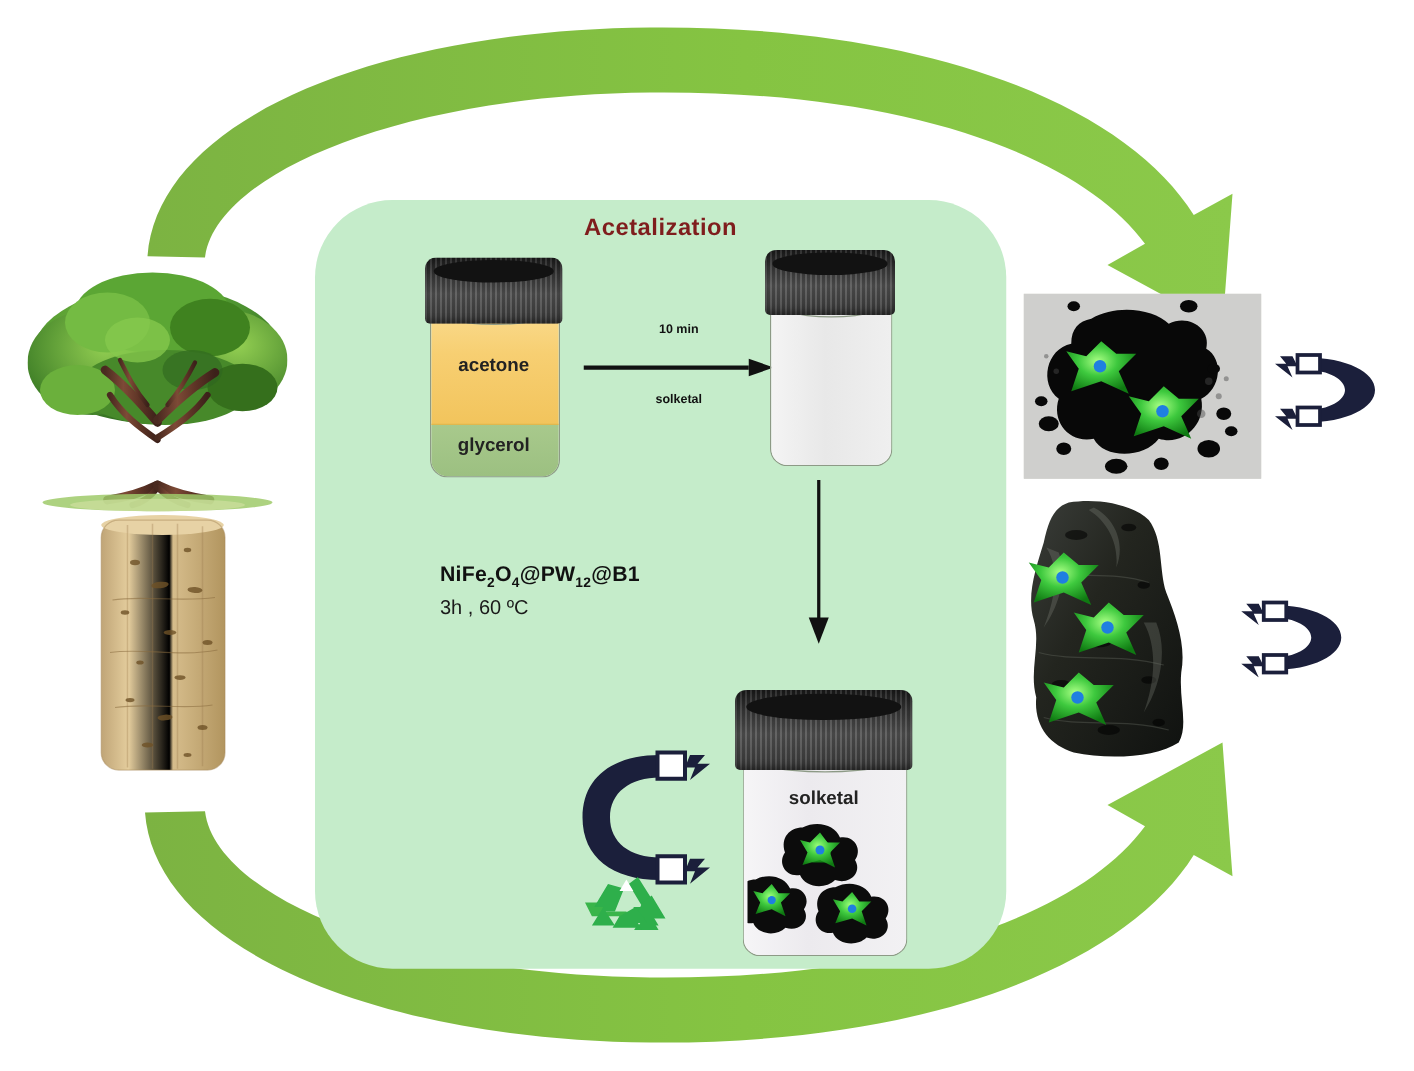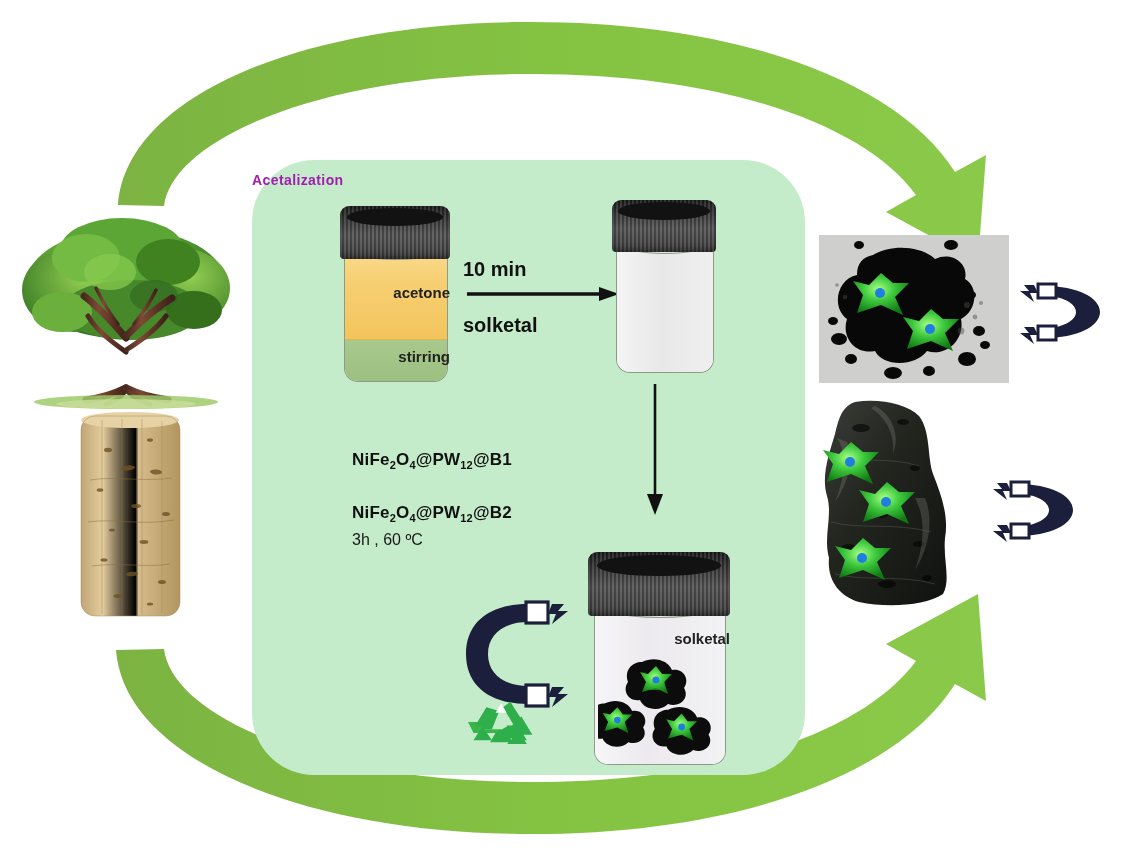--- a/index.html
+++ b/index.html
@@ -22,24 +22,24 @@
     position: absolute;
     left: 252px; top: 160px;
     width: 553px; height: 615px;
     background: #c5ecca;
     border-radius: 62px;
   }
   .panel-title {
     position: absolute;
     left: 0; top: 12px;
     width: 553px;
-    text-align: left;
-    font-size: 14px;
+    text-align: center;
+    font-size: 19px;
     font-weight: 700;
-    color: #a21caf;
+    color: #7f1d1d;
     letter-spacing: .4px;
   }
 
   
   .jar { position: absolute; }
   .jar .cap {
     position: absolute; left: 0; top: 0;
     width: 100%; height: 30%;
     border-radius: 9px 9px 4px 4px;
     background:
@@ -67,21 +67,21 @@
         rgba(255,255,255,.75) 0%,
         rgba(245,245,245,.35) 22%,
         rgba(225,225,225,.28) 60%,
         rgba(255,255,255,.6) 100%);
     overflow: hidden;
     z-index: 2;
   }
   .layer { position: absolute; left: 0; width: 100%; }
   .layer-label {
     position: absolute; left: 0; width: 100%;
-    text-align: right;
+    text-align: center;
     font-size: 15px; font-weight: 700;
     color: #222;
     z-index: 5;
   }
   .meniscus {
     position: absolute; left: 3%;
     width: 94%; height: 26px;
     border: 1.4px solid #8d9a86;
     border-radius: 50%;
     z-index: 3;
@@ -111,22 +111,22 @@
   #jar-product { left: 588px; top: 552px; width: 142px; height: 212px; }
   #jar-product .fill {
     top: 0; height: 100%;
     background: linear-gradient(90deg,#f6f5f7 0%,#eceaee 40%,#f2f1f3 100%);
   }
 
   
   .rxn-arrow { position: absolute; left: 463px; top: 258px; width: 160px; height: 86px; }
   .rxn-label {
     position: absolute; left: 0; width: 160px;
-    text-align: left;
-    font-size: 20px; font-weight: 700; color: #111;
+    text-align: center;
+    font-size: 10px; font-weight: 700; color: #111;
   }
   .rxn-label.top { top: 0; }
   .rxn-label.bottom { top: 56px; }
 
   
   .formulas {
     position: absolute;
     left: 352px; top: 418px;
     width: 262px;
   }
@@ -330,21 +330,21 @@
   </div>
 
   <div class="jar" id="jar-reactants">
     <div class="cap"></div>
     <div class="body">
       <div class="layer acetone"></div>
       <div class="layer glycerol"></div>
     </div>
     <div class="meniscus" style="top:26px"></div>
     <div class="layer-label" style="top:78px">acetone</div>
-    <div class="layer-label" style="top:142px">stirring</div>
+    <div class="layer-label" style="top:142px">glycerol</div>
   </div>
 
   <div class="rxn-arrow">
     <div class="rxn-label top">10 min</div>
     <svg viewBox="0 0 160 20" style="position:absolute;left:0;top:26px;width:160px;height:20px">
       <line x1="4" y1="10" x2="136" y2="10" stroke="#111" stroke-width="3.4"></line>
       <polygon points="136,3 156,10 136,17" fill="#111"></polygon>
     </svg>
     <div class="rxn-label bottom">solketal</div>
   </div>
@@ -352,21 +352,20 @@
   <div class="jar" id="jar-mixture">
     <div class="cap"></div>
     <div class="body">
       <div class="layer fill"></div>
     </div>
     <div class="meniscus" style="top:26px"></div>
   </div>
 
   <div class="formulas">
     <div class="formula nowrap">NiFe<sub>2</sub>O<sub>4</sub>@PW<sub>12</sub>@B1</div>
-    <div class="formula nowrap">NiFe<sub>2</sub>O<sub>4</sub>@PW<sub>12</sub>@B2</div>
     <div class="conditions">3h , 60 ºC</div>
   </div>
 
   <svg class="v-arrow" viewBox="0 0 30 132">
     <line x1="15" y1="0" x2="15" y2="112" stroke="#111" stroke-width="2.6"></line>
     <polygon points="7,110 23,110 15,131" fill="#111"></polygon>
   </svg>
 
   <svg class="magnet-recycle" viewBox="0 0 118 152">
 

